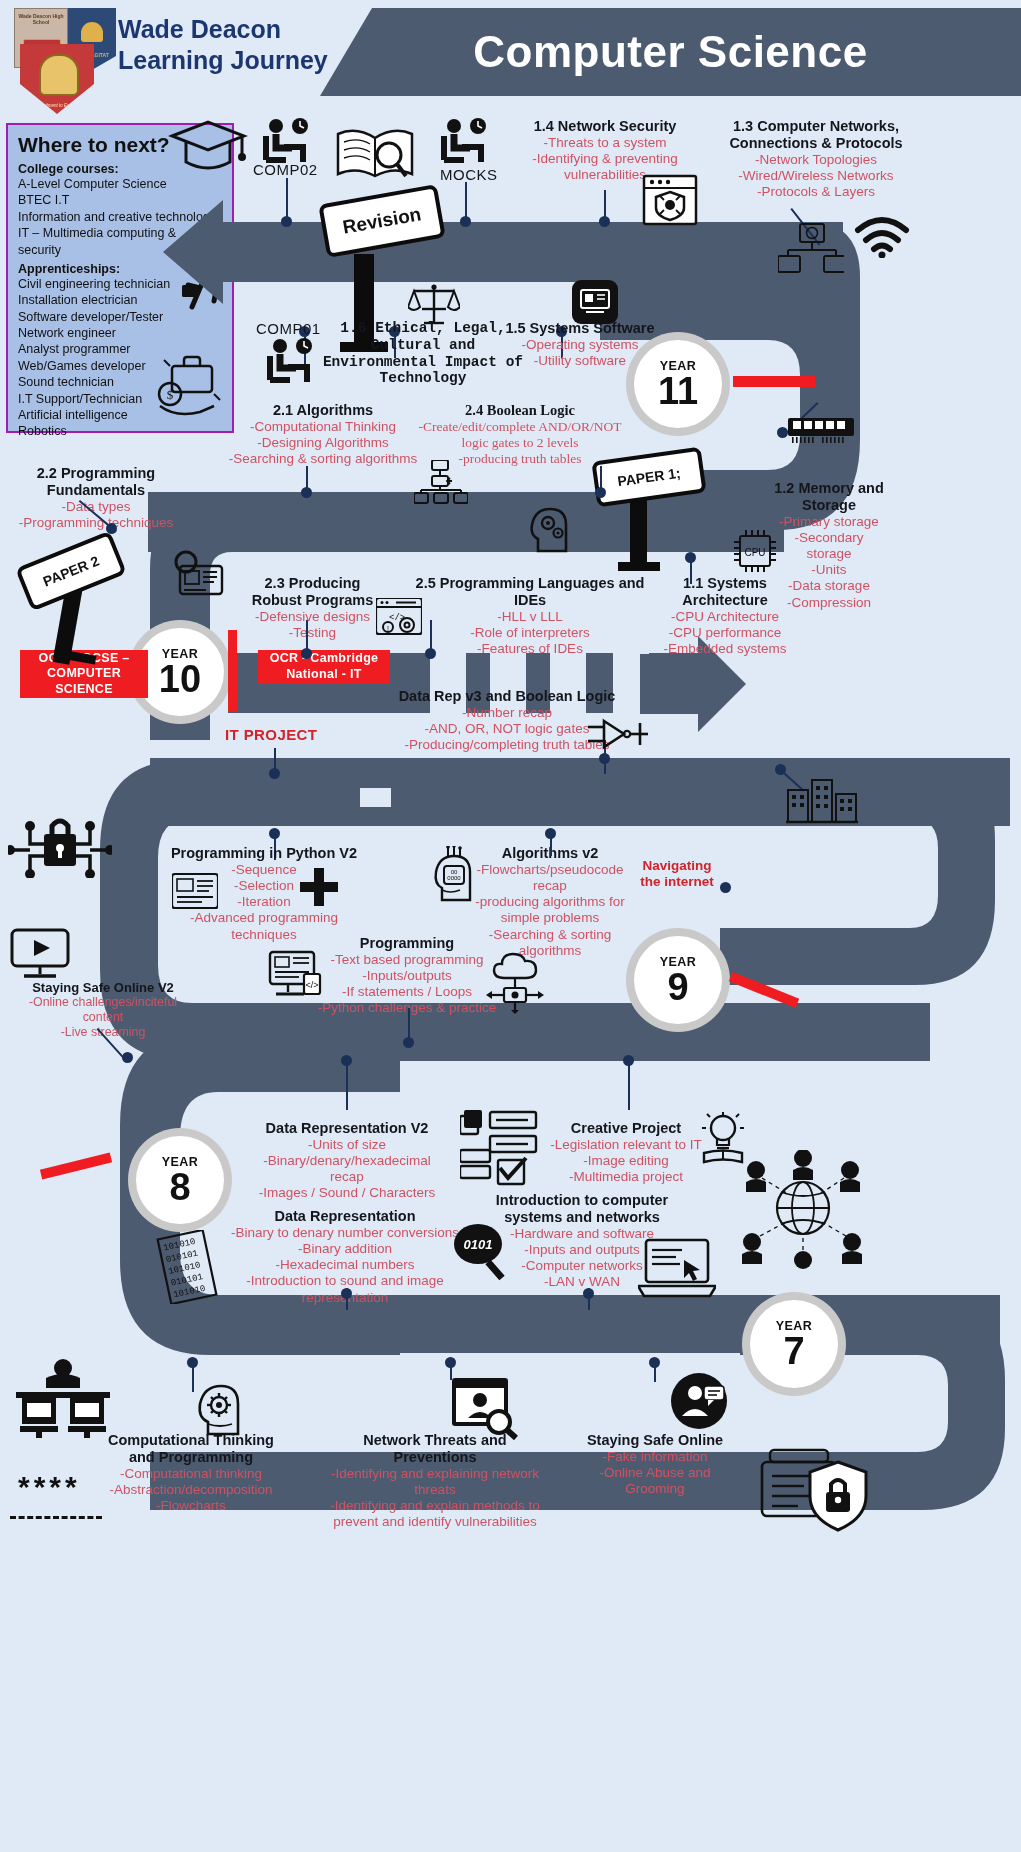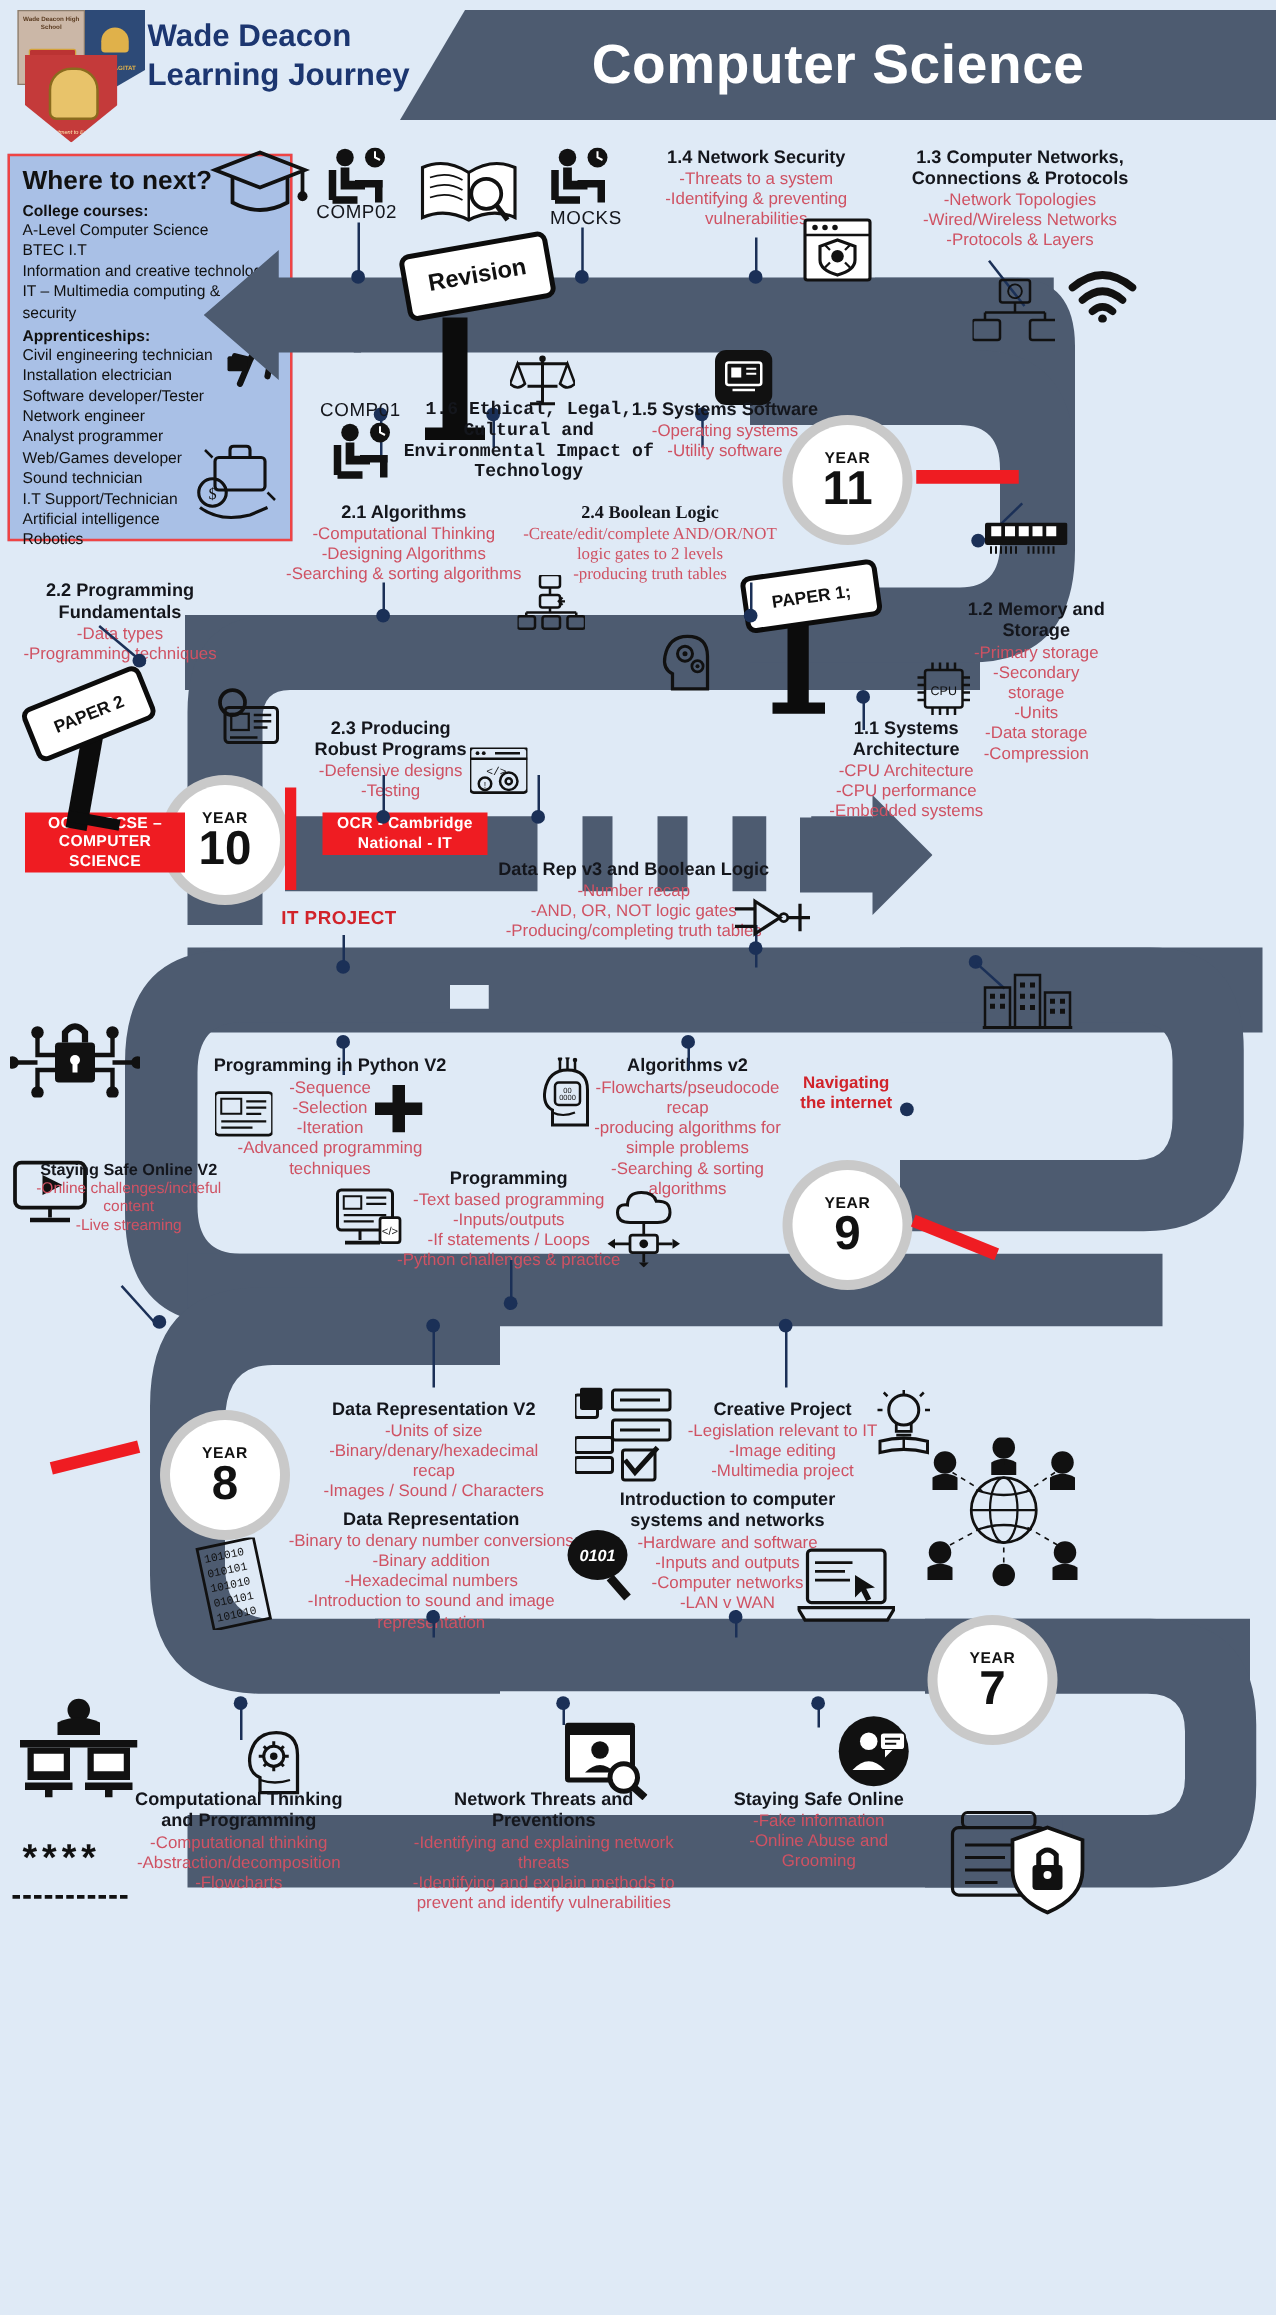--- a/index.html
+++ b/index.html
@@ -34,21 +34,21 @@
   .crest2{left:68px;top:8px;width:48px;height:62px;background:#2d4a77;clip-path:polygon(0 0,48px 0,48px 48px,24px 62px,0 48px);}
   .crest2 .hive{position:absolute;left:13px;top:14px;width:22px;height:20px;background:#e0b14a;border-radius:11px 11px 3px 3px;}
   .crest2 .t{position:absolute;bottom:12px;width:100%;text-align:center;font-size:5px;color:#e0b14a;font-weight:bold;}
   .crest3{left:20px;top:44px;width:74px;height:70px;background:#c43a3a;clip-path:polygon(0 0,74px 0,74px 40px,37px 70px,0 40px);}
   .crest3 .mitre{position:absolute;left:19px;top:10px;width:36px;height:38px;background:#e8c36a;border-radius:18px 18px 6px 6px;border:2px solid #8a6b1e;}
   .crest3 .t{position:absolute;bottom:6px;width:100%;text-align:center;font-size:4.5px;color:#ffe8b0;font-style:italic;line-height:1.2;}
 
   
   .wtn{
     position:absolute;left:6px;top:123px;width:228px;height:310px;
-    background:#a9c0e6;border:2px solid #ef4444;
+    background:#a9c0e6;border:2px solid #a21caf;
     padding:8px 10px;box-sizing:border-box;
   }
   .wtn h2{margin:0 0 5px 0;font-size:21px;font-weight:bold;color:#111;}
   .wtn .grp{font-weight:bold;font-size:12.5px;margin-top:4px;}
   .wtn .li{font-size:12.5px;line-height:1.31;}
 
   
   .road{position:absolute;background:#4d5b70;}
 
   
@@ -626,20 +626,26 @@
       <circle cx="12" cy="29" r="5" fill="none" stroke="#111" stroke-width="2"></circle>
       <text x="12" y="32.5" font-size="7" text-anchor="middle" fill="#111">!</text>
       <circle cx="31" cy="27" r="7" fill="none" stroke="#111" stroke-width="2"></circle>
       <circle cx="31" cy="27" r="2.5" fill="none" stroke="#111" stroke-width="2"></circle>
     </svg>
   </div>
 
   <div class="stem" style="left:306px;top:620px;height:34px;"></div>
   <div class="dot" style="left:301px;top:648px;"></div>
 
+  <div class="topic" style="left:400px;top:575px;width:260px;">
+    <div class="th">2.5 Programming Languages and IDEs</div>
+    <div class="tb">-HLL v LLL</div>
+    <div class="tb">-Role of interpreters</div>
+    <div class="tb">-Features of IDEs</div>
+  </div>
   <div class="stem" style="left:430px;top:620px;height:34px;"></div>
   <div class="dot" style="left:425px;top:648px;"></div>
 
   <div class="topic" style="left:650px;top:575px;width:150px;">
     <div class="th">1.1 Systems Architecture</div>
     <div class="tb">-CPU Architecture</div>
     <div class="tb">-CPU performance</div>
     <div class="tb">-Embedded systems</div>
   </div>
   <div class="stem" style="left:690px;top:560px;height:24px;"></div>
@@ -817,21 +823,21 @@
   </div>
 
   <div class="icon" style="left:10px;top:928px;">
     <svg width="60" height="54" viewBox="0 0 60 54">
       <rect x="2" y="2" width="56" height="36" rx="5" fill="none" stroke="#111" stroke-width="3"></rect>
       <polygon points="24,12 40,20 24,28" fill="#111"></polygon>
       <line x1="30" y1="38" x2="30" y2="46" stroke="#111" stroke-width="3"></line>
       <line x1="14" y1="48" x2="46" y2="48" stroke="#111" stroke-width="3.5"></line>
     </svg>
   </div>
-  <div class="topic sm" style="left:14px;top:928px;width:178px;">
+  <div class="topic sm" style="left:14px;top:980px;width:178px;">
     <div class="th">Staying Safe Online V2</div>
     <div class="tb">-Online challenges/inciteful content</div>
     <div class="tb">-Live streaming</div>
   </div>
   <div class="diag" style="left:98px;top:1028px;width:40px;transform:rotate(48deg);"></div>
   <div class="dot" style="left:122px;top:1052px;"></div>
 
   <div class="topic" style="left:252px;top:1120px;width:190px;">
     <div class="th">Data Representation V2</div>
     <div class="tb">-Units of size</div>

